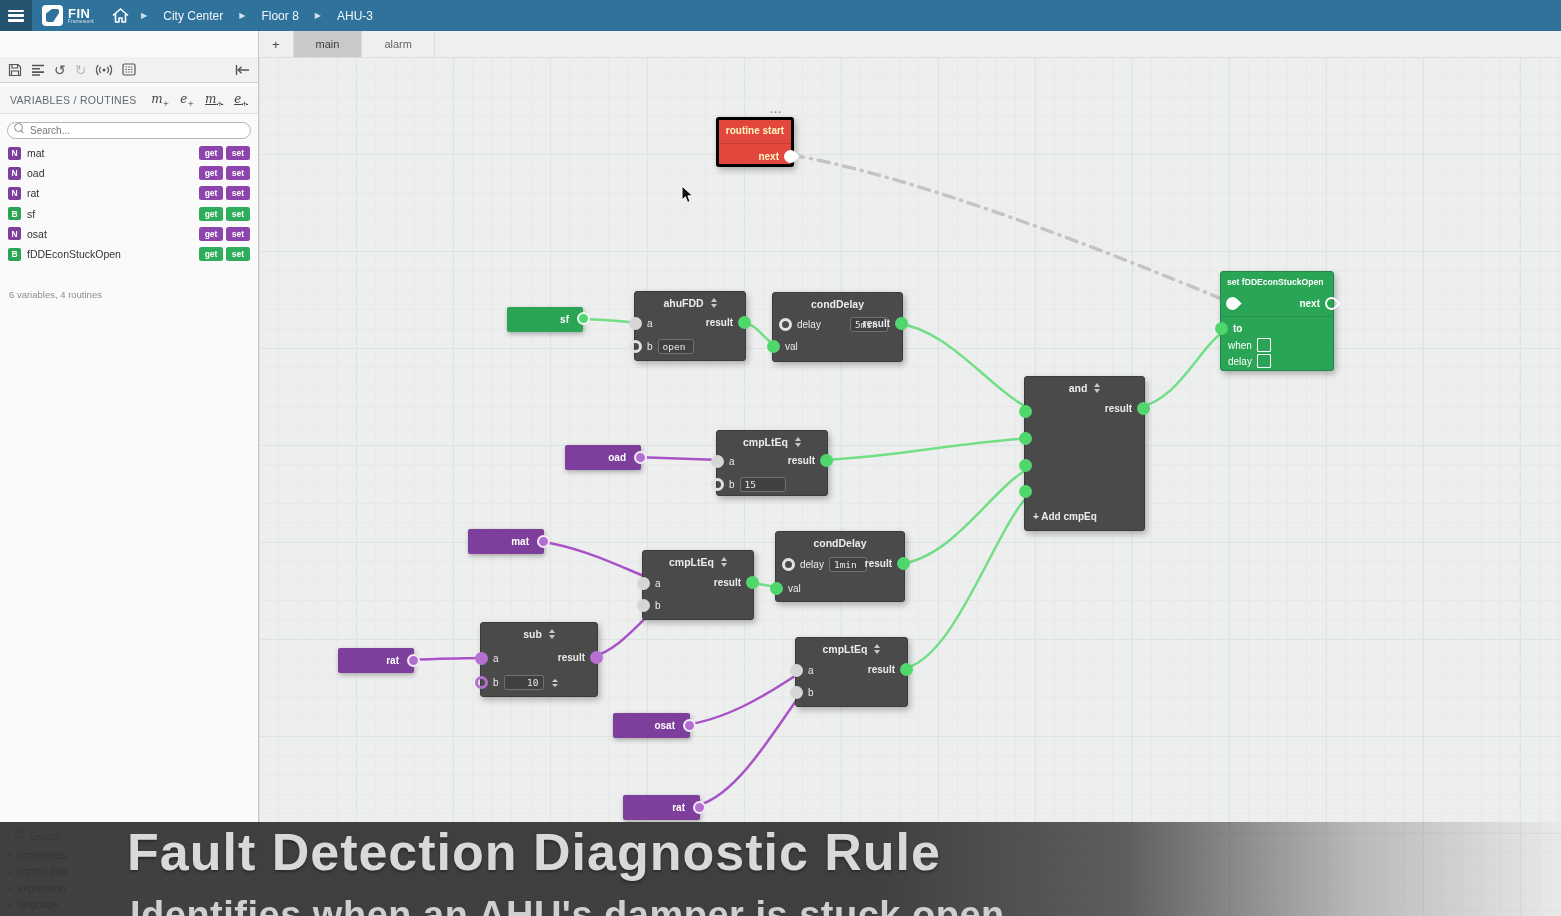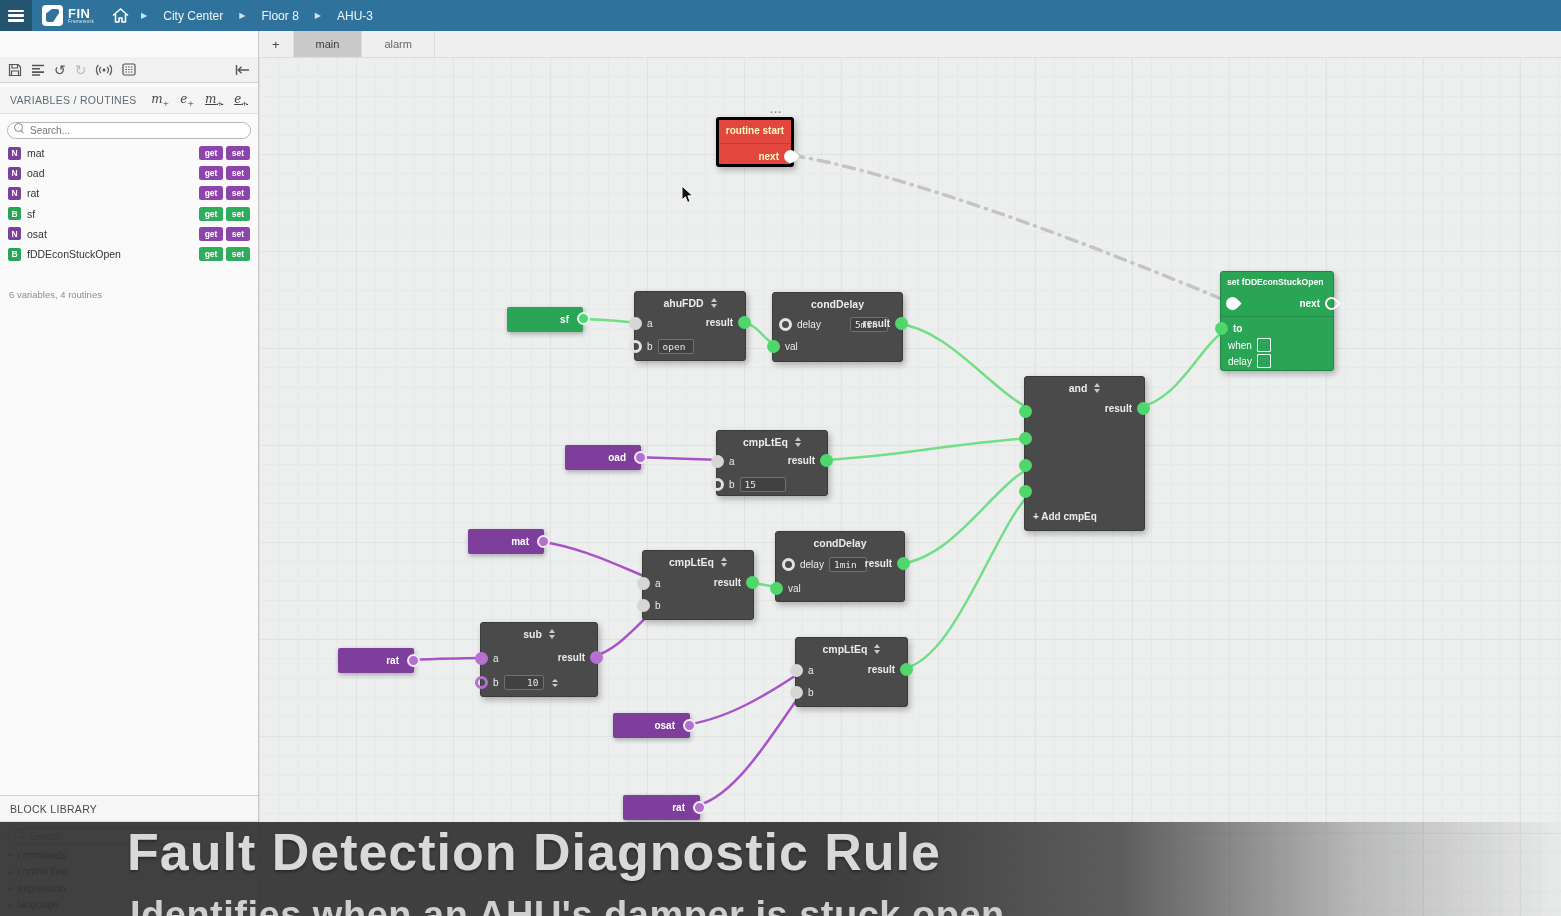--- a/index.html
+++ b/index.html
@@ -487,21 +487,20 @@
         <span class="gs p">set</span>
       </div>
       <div class="vrow">
         <span class="badge g">B</span>
         <span class="vname">fDDEconStuckOpen</span>
         <span class="gs g">get</span>
         <span class="gs g">set</span>
       </div>
     </div>
     <div id="var-summary">6 variables, 4 routines</div>
-    <div id="lib-head">BLOCK LIBRARY</div>
     <div id="lib-search" class="searchwrap">
       <span class="mag"></span>
       <input class="search" placeholder="Search..." style="">
     </div>
     <div id="lib-list">
       <div class="lrow">
           <span class="ar">▸</span>
           <span>commands</span>
         </div>
       <div class="lrow">

